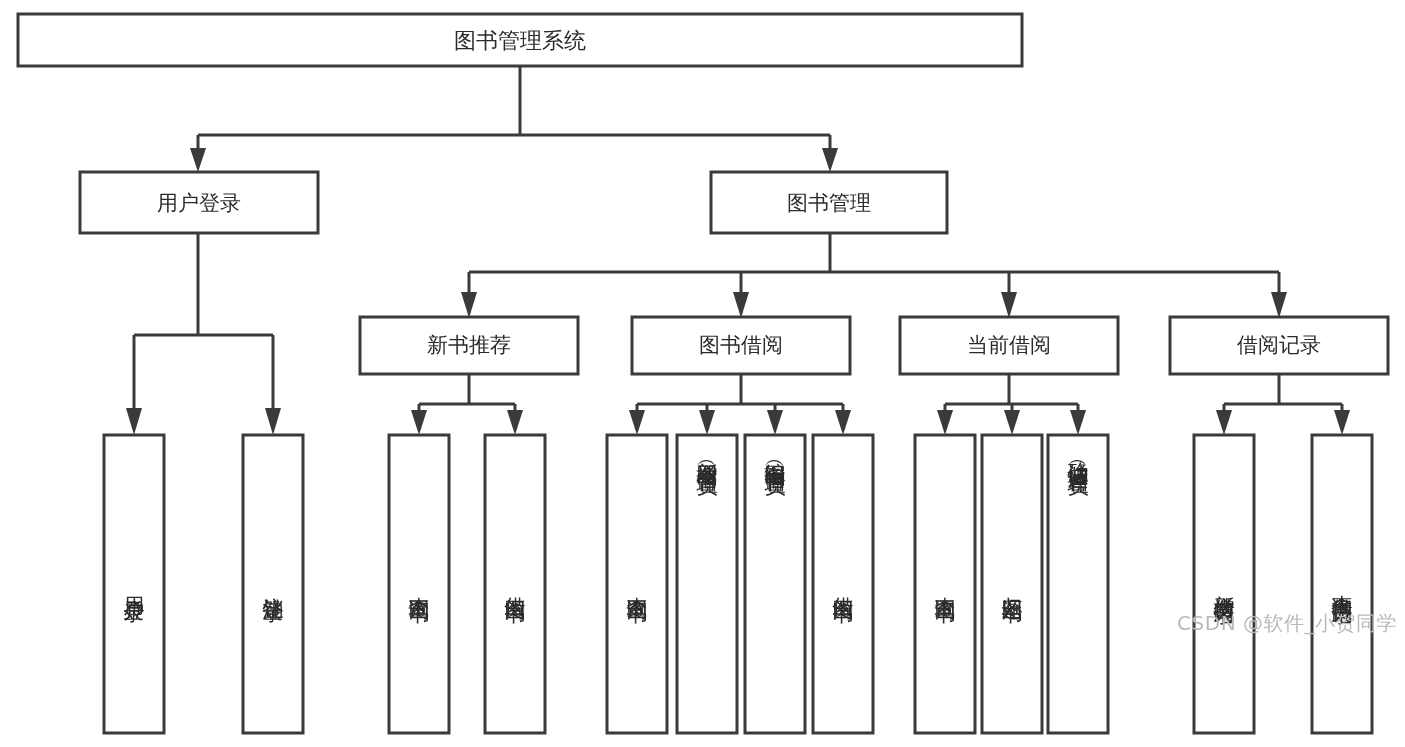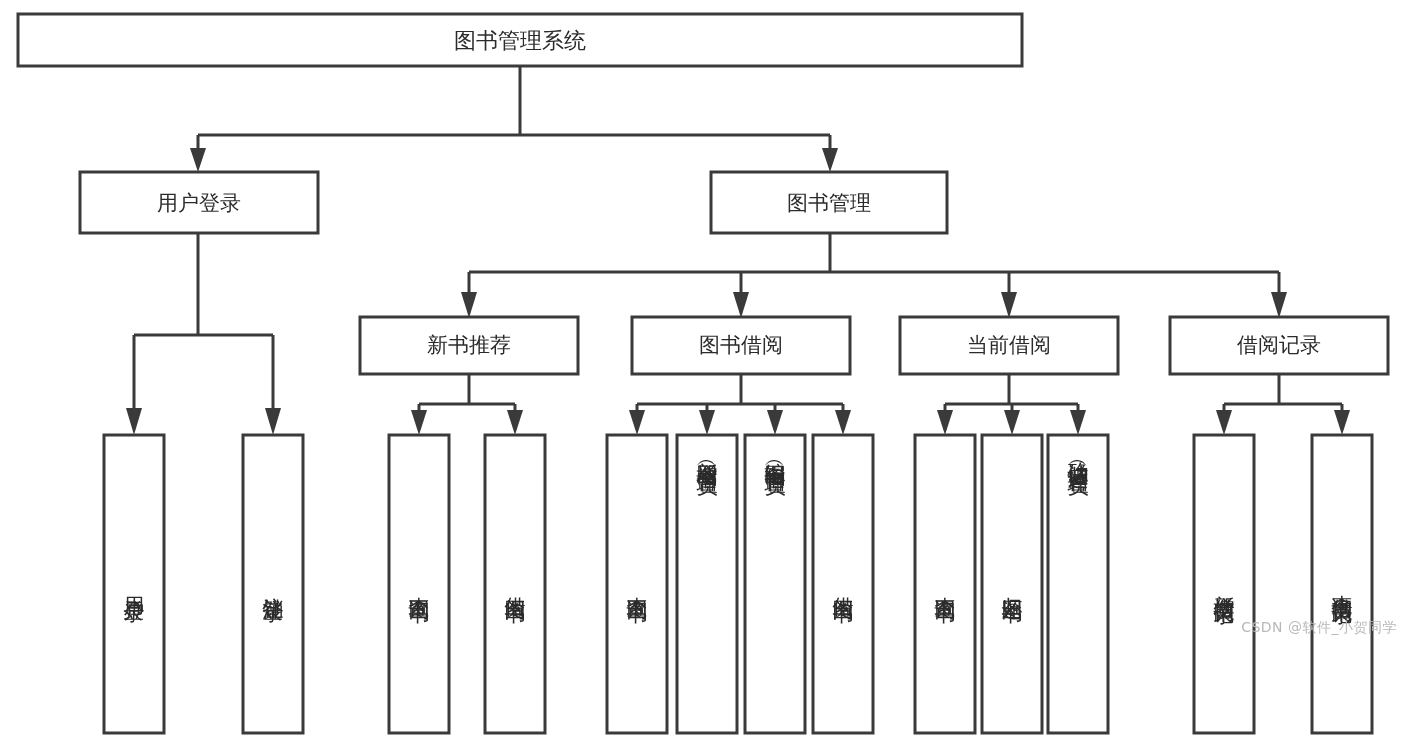--- a/index.html
+++ b/index.html
@@ -70,21 +70,21 @@
     letter-spacing: 2px;
     color: #2b2b2b;
     white-space: nowrap;
     pointer-events: none;
   }
   .watermark {
     position: absolute;
     right: 8px;
     bottom: 6px;
     font-family: "DejaVu Sans", "Liberation Sans", sans-serif;
-    font-size: 14px;
+    font-size: 20px;
     color: #b9b9b9;
     letter-spacing: 0.5px;
     white-space: nowrap;
   }
 </style>
 </head>
 <body>
 
 <div id="diagram-root">
 

